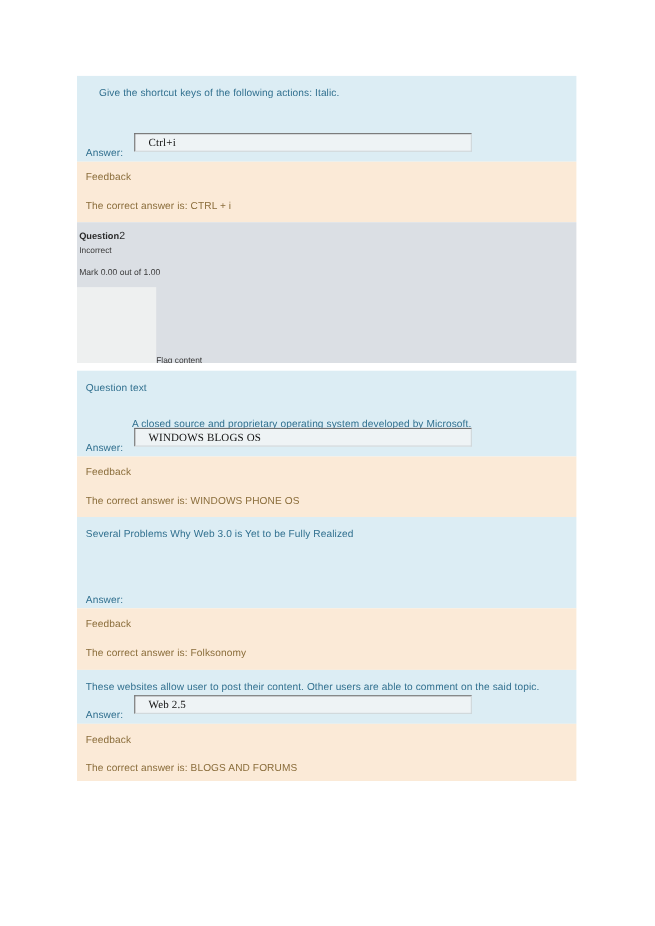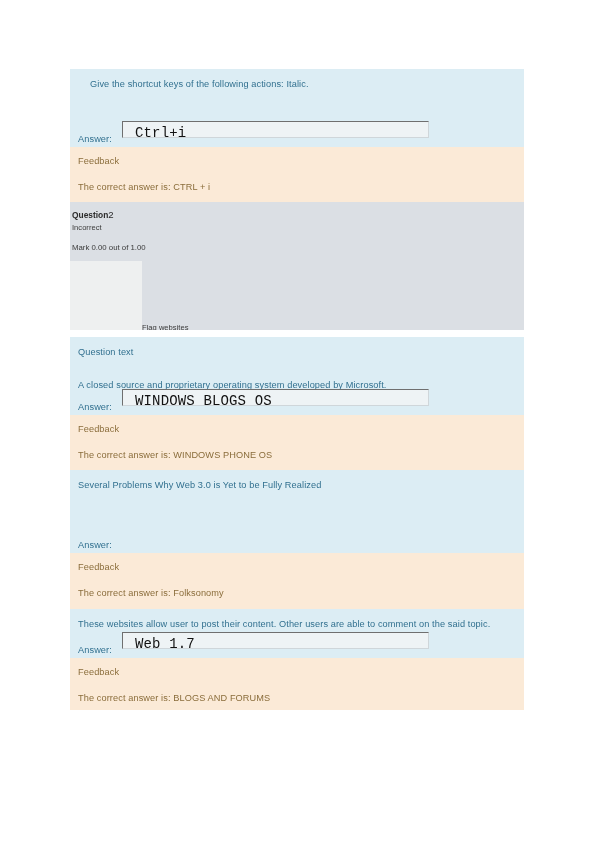--- a/index.html
+++ b/index.html
@@ -139,22 +139,22 @@
     height: 17px;
     background: #eef3f5;
     border-top: 1.4px solid #6f6f6f;
     border-left: 1.4px solid #6f6f6f;
     border-right: 1px solid #cfd6da;
     border-bottom: 1px solid #cfd6da;
     box-sizing: border-box;
   }
   .answer-box span {
     display: block;
-    font-family: Liberation Mono, monospace;
-    font-size: 14px;
+    font-family: Liberation Serif, serif;
+    font-size: 10px;
     color: #111111;
     padding: 2.5px 0 0 12px;
     letter-spacing: .15px;
     white-space: nowrap;
   }
 </style>
 </head>
 <body>
 
 <div class="page">
@@ -175,28 +175,28 @@
       <p class="fb-body">The correct answer is: CTRL + i</p>
     </div>
 
     <div class="block grey qhead">
       <div class="qhead-title">
         <b>Question</b><span class="num">2</span>
       </div>
       <div class="qhead-state">Incorrect</div>
       <div class="qhead-mark">Mark 0.00 out of 1.00</div>
       <div class="qhead-blank"></div>
-      <div class="qhead-flag">Flag websites</div>
+      <div class="qhead-flag">Flag content</div>
     </div>
 
     <div class="block gap" style="height:7px;"></div>
 
     <div class="block blue" style="height:78px;">
       <p class="qtext">Question text</p>
-      <p class="qtext" style="padding-top:20px;">A closed source and proprietary operating system developed by Microsoft.</p>
+      <p class="qtext" style="padding-top:20px;margin-left:42px;">A closed source and proprietary operating system developed by Microsoft.</p>
       <div class="answer-row" style="position:absolute;left:6px;right:6px;bottom:0;">
         <span class="label-answer">Answer:</span>
         <div class="answer-box">
           <span>WINDOWS BLOGS OS</span>
         </div>
       </div>
     </div>
 
     <div class="block orange" style="height:55px;">
       <p class="fb-head">Feedback</p>
@@ -213,21 +213,21 @@
     <div class="block orange" style="height:56px;">
       <p class="fb-head">Feedback</p>
       <p class="fb-body">The correct answer is: Folksonomy</p>
     </div>
 
     <div class="block blue" style="height:49px;">
       <p class="qtext">These websites allow user to post their content. Other users are able to comment on the said topic.</p>
       <div class="answer-row" style="position:absolute;left:6px;right:6px;bottom:0;">
         <span class="label-answer">Answer:</span>
         <div class="answer-box">
-          <span>Web 1.7</span>
+          <span>Web 2.5</span>
         </div>
       </div>
     </div>
 
     <div class="block orange" style="height:52px;">
       <p class="fb-head">Feedback</p>
       <p class="fb-body">The correct answer is: BLOGS AND FORUMS</p>
     </div>
 
   </div>

